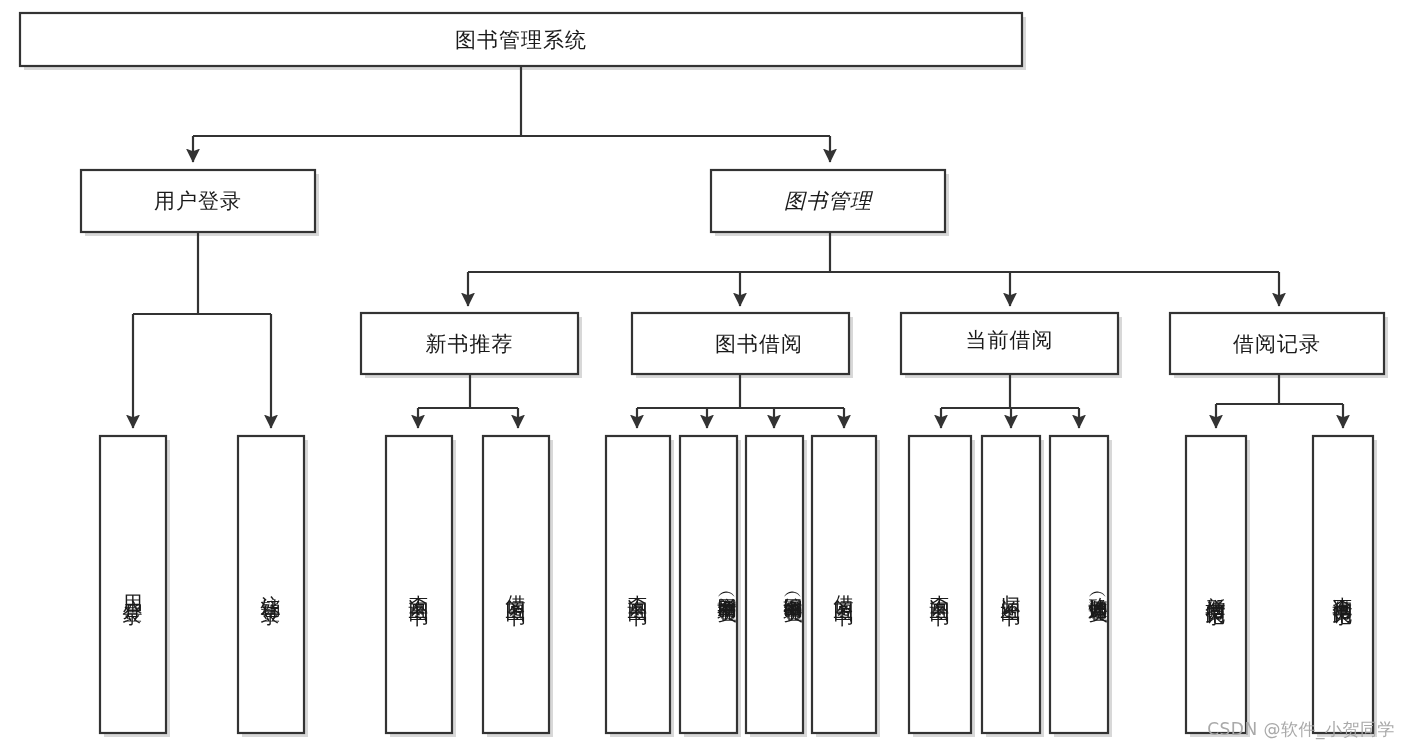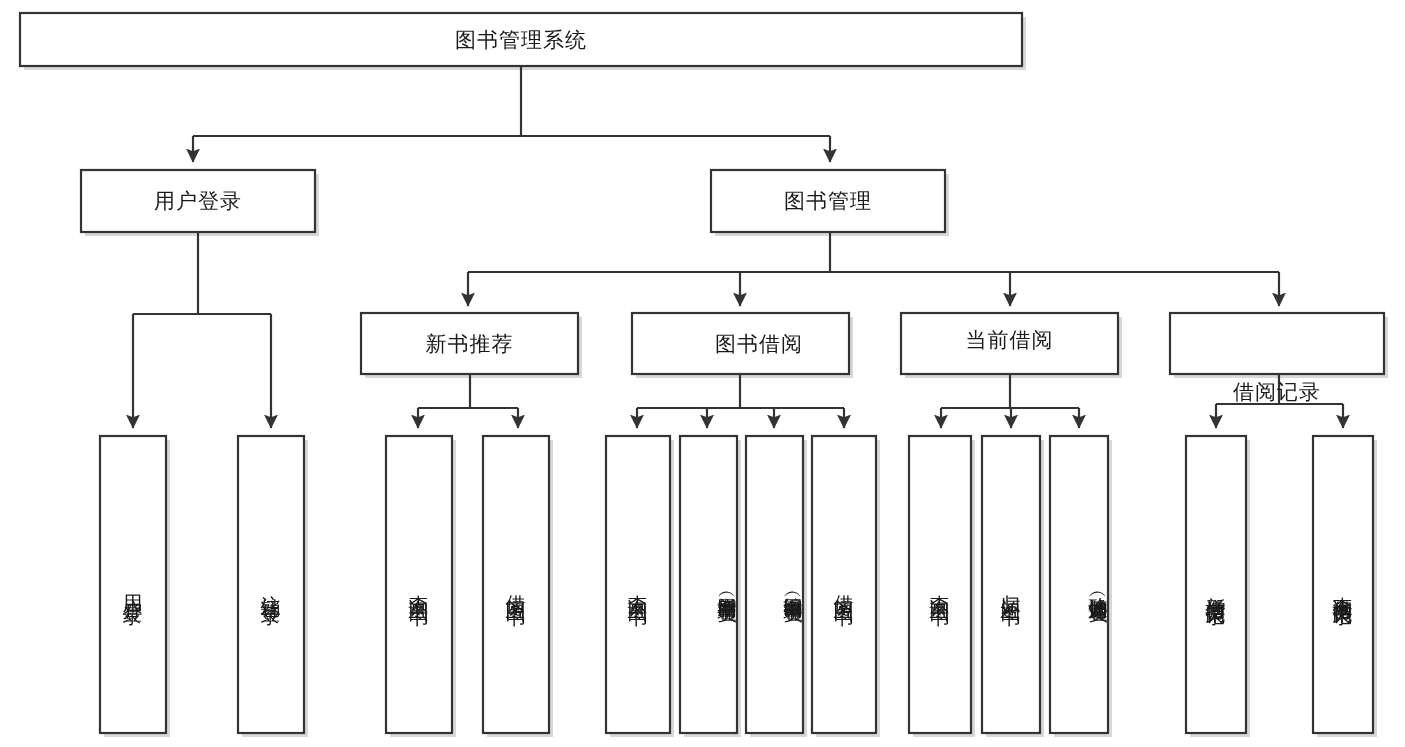--- a/index.html
+++ b/index.html
@@ -174,34 +174,35 @@
     <rect class="node-box" x="909" y="436" width="62" height="297"></rect>
     <rect class="node-box" x="982" y="436" width="58" height="297"></rect>
     <rect class="node-box" x="1050" y="436" width="58" height="297"></rect>
     <rect class="node-box" x="1186" y="436" width="60" height="297"></rect>
     <rect class="node-box" x="1313" y="436" width="60" height="297"></rect>
   </svg>
 
   <div class="node-label label-horizontal" style="left:20px; top:13px; width:1002px; height:53px;">图书管理系统</div>
 
   <div class="node-label label-horizontal" style="left:81px; top:170px; width:234px; height:62px;">用户登录</div>
-  <div class="node-label label-horizontal" style="left:711px; top:170px; width:234px; height:62px;">图书管理</div>
+  <div class="node-label label-horizontal" style="left:711px; top:170px; width:234px; height:62px;font-style:italic;">图书管理</div>
 
   <div class="node-label label-horizontal" style="left:361px; top:313px; width:217px; height:61px;">新书推荐</div>
   <div class="node-label label-horizontal" style="left:632px; top:313px; width:254px; height:61px;">图书借阅</div>
   <div class="node-label label-horizontal" style="left:901px; top:313px; width:217px; height:53px;">当前借阅</div>
-  <div class="node-label label-horizontal" style="left:1170px; top:313px; width:214px; height:61px;margin-top:48px;">借阅记录</div>
+  <div class="node-label label-horizontal" style="left:1170px; top:313px; width:214px; height:61px;">借阅记录</div>
 
   <div class="node-label label-vertical" style="left:100px; top:436px; width:66px; height:297px;">用户登录</div>
   <div class="node-label label-vertical" style="left:238px; top:436px; width:66px; height:297px;">注销登录</div>
   <div class="node-label label-vertical" style="left:386px; top:436px; width:66px; height:297px;">查询图书</div>
   <div class="node-label label-vertical" style="left:483px; top:436px; width:66px; height:297px;">借阅图书</div>
   <div class="node-label label-vertical" style="left:606px; top:436px; width:64px; height:297px;">查询图书</div>
   <div class="node-label label-vertical" style="left:680px; top:436px; width:57px; height:297px; align-items:flex-start; font-size:19px; letter-spacing:1px;">新增图书（管理员）</div>
   <div class="node-label label-vertical" style="left:746px; top:436px; width:57px; height:297px; align-items:flex-start; font-size:19px; letter-spacing:1px;">编辑图书（管理员）</div>
   <div class="node-label label-vertical" style="left:812px; top:436px; width:64px; height:297px;">借阅图书</div>
   <div class="node-label label-vertical" style="left:909px; top:436px; width:62px; height:297px;">查询图书</div>
   <div class="node-label label-vertical" style="left:982px; top:436px; width:58px; height:297px;">归还图书</div>
   <div class="node-label label-vertical" style="left:1050px; top:436px; width:58px; height:297px; align-items:flex-start; font-size:19px; letter-spacing:1px;">确认归还（管理员）</div>
   <div class="node-label label-vertical" style="left:1186px; top:436px; width:60px; height:297px; letter-spacing:2px;">新增借阅记录</div>
   <div class="node-label label-vertical" style="left:1313px; top:436px; width:60px; height:297px; letter-spacing:2px;">查询借阅记录</div>
 
+  <div class="watermark">CSDN @软件_小贺同学</div>
 </div>
 
 </body></html>

